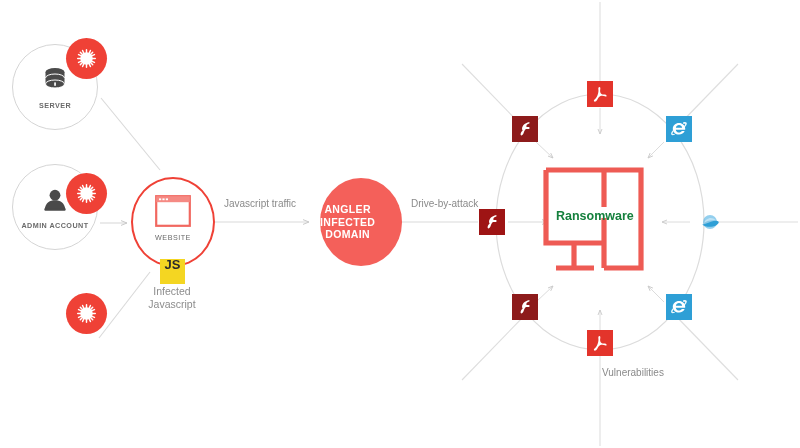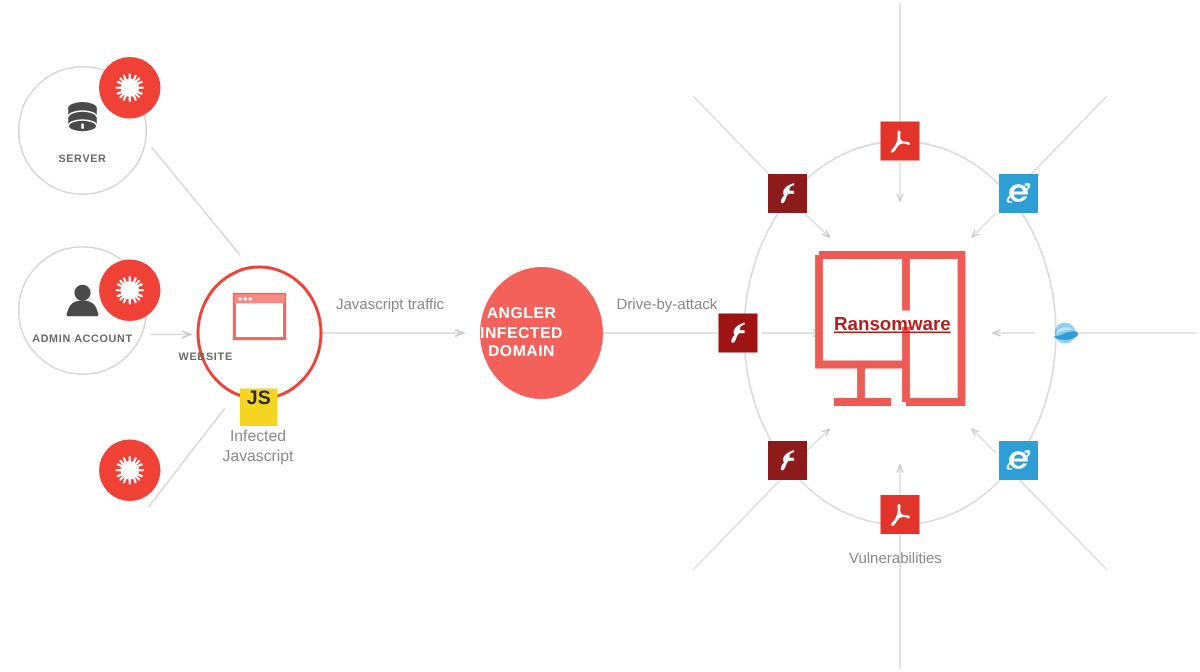--- a/index.html
+++ b/index.html
@@ -36,22 +36,22 @@
   
   .websitecircle{
     position:absolute;width:84px;height:90px;border-radius:50%;
     border:2.4px solid #ef4136;background:#fff;box-sizing:border-box;
   }
   .websitecircle .glyph{
     position:absolute;left:0;right:0;top:14px;height:36px;
     display:flex;align-items:center;justify-content:center;
   }
   .websitecircle .caption{
-    position:absolute;left:-14px;right:-14px;top:54px;
-    font-size:7.2px;letter-spacing:.5px;font-weight:700;color:#6a6a6a;
+    position:absolute;left:-14px;right:-14px;top:54px;text-align:center;
+    font-size:7.2px;letter-spacing:.5px;font-weight:400;color:#6a6a6a;
     white-space:nowrap;
   }
   .jsbadge{
     position:absolute;width:25px;height:25px;background:#f4d622;
     display:flex;align-items:flex-end;justify-content:center;
     font-weight:700;font-size:13px;color:#2b2b2b;line-height:1;
     padding-bottom:13px;box-sizing:border-box;
   }
   .jscaption{
     position:absolute;width:120px;text-align:center;
@@ -82,23 +82,22 @@
   .vicon.flash-dark{background:#8d1b1b;}
   .vicon.flash-red{background:#9e1414;}
   .vicon.pdf{background:#e3342b;}
   .vicon.ie{background:#2e9fd6;}
   .vicon.ie-round{
     background:transparent;width:22px;height:22px;
   }
 
   
   .ransomlabel{
-    position:absolute;font-size:12.5px;font-weight:700;color:#b91c1c;
+    position:absolute;font-size:12.5px;font-weight:700;color:#15803d;
     white-space:nowrap;
-    text-decoration:underline;
   }
   .vulnlabel{
     position:absolute;font-size:10px;color:#8a8a8a;white-space:nowrap;
   }
 </style>
 </head>
 <body>
 
 <div id="stage">
 
@@ -364,15 +363,15 @@
     <svg width="22" height="22" viewBox="0 0 22 22">
       <circle cx="11" cy="11" r="7" fill="#3aa7e0" opacity=".55"></circle>
       <path d="M3.2,13.4 C6,15.8 12.4,16.6 17,14.4 C19.4,13.2 20.3,11.6 19.4,10.6
                C18.4,9.4 15.2,9.6 12,10.8 C8.4,12.2 5.2,13.4 3.2,13.4 Z" fill="#2e9fd6"></path>
       <path d="M5,11.8 C8,9.8 13.2,8.2 16.6,9.2 C14.8,7.4 12.2,6.6 9.6,7.4
                C7.2,8.1 5.6,9.8 5,11.8 Z" fill="#bfe3f5"></path>
     </svg>
   </div>
 
   <div class="ransomlabel node" style="left:556px;top:209px;">Ransomware</div>
-  <div class="vulnlabel node" style="left:566px;top:367px;">Vulnerabilities</div>
+  <div class="vulnlabel node" style="left:602px;top:367px;">Vulnerabilities</div>
 
 </div>
 
 </body></html>

